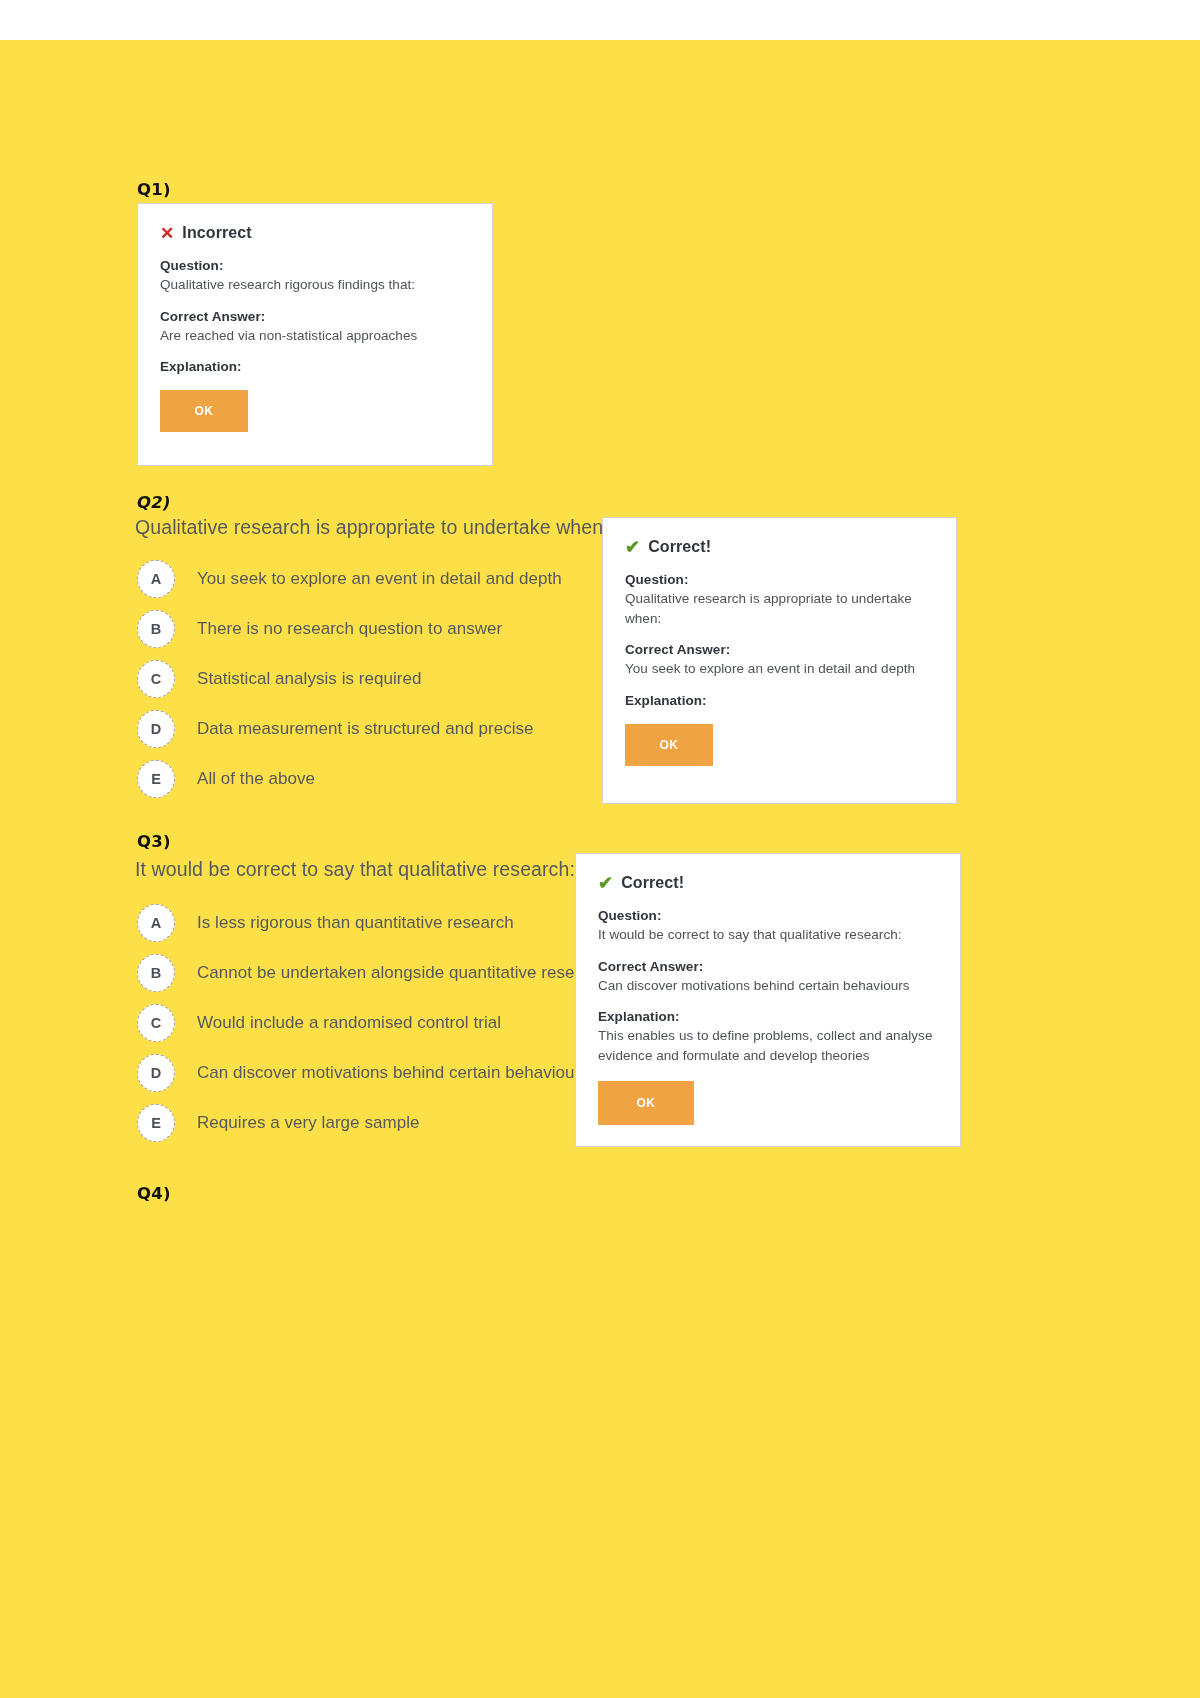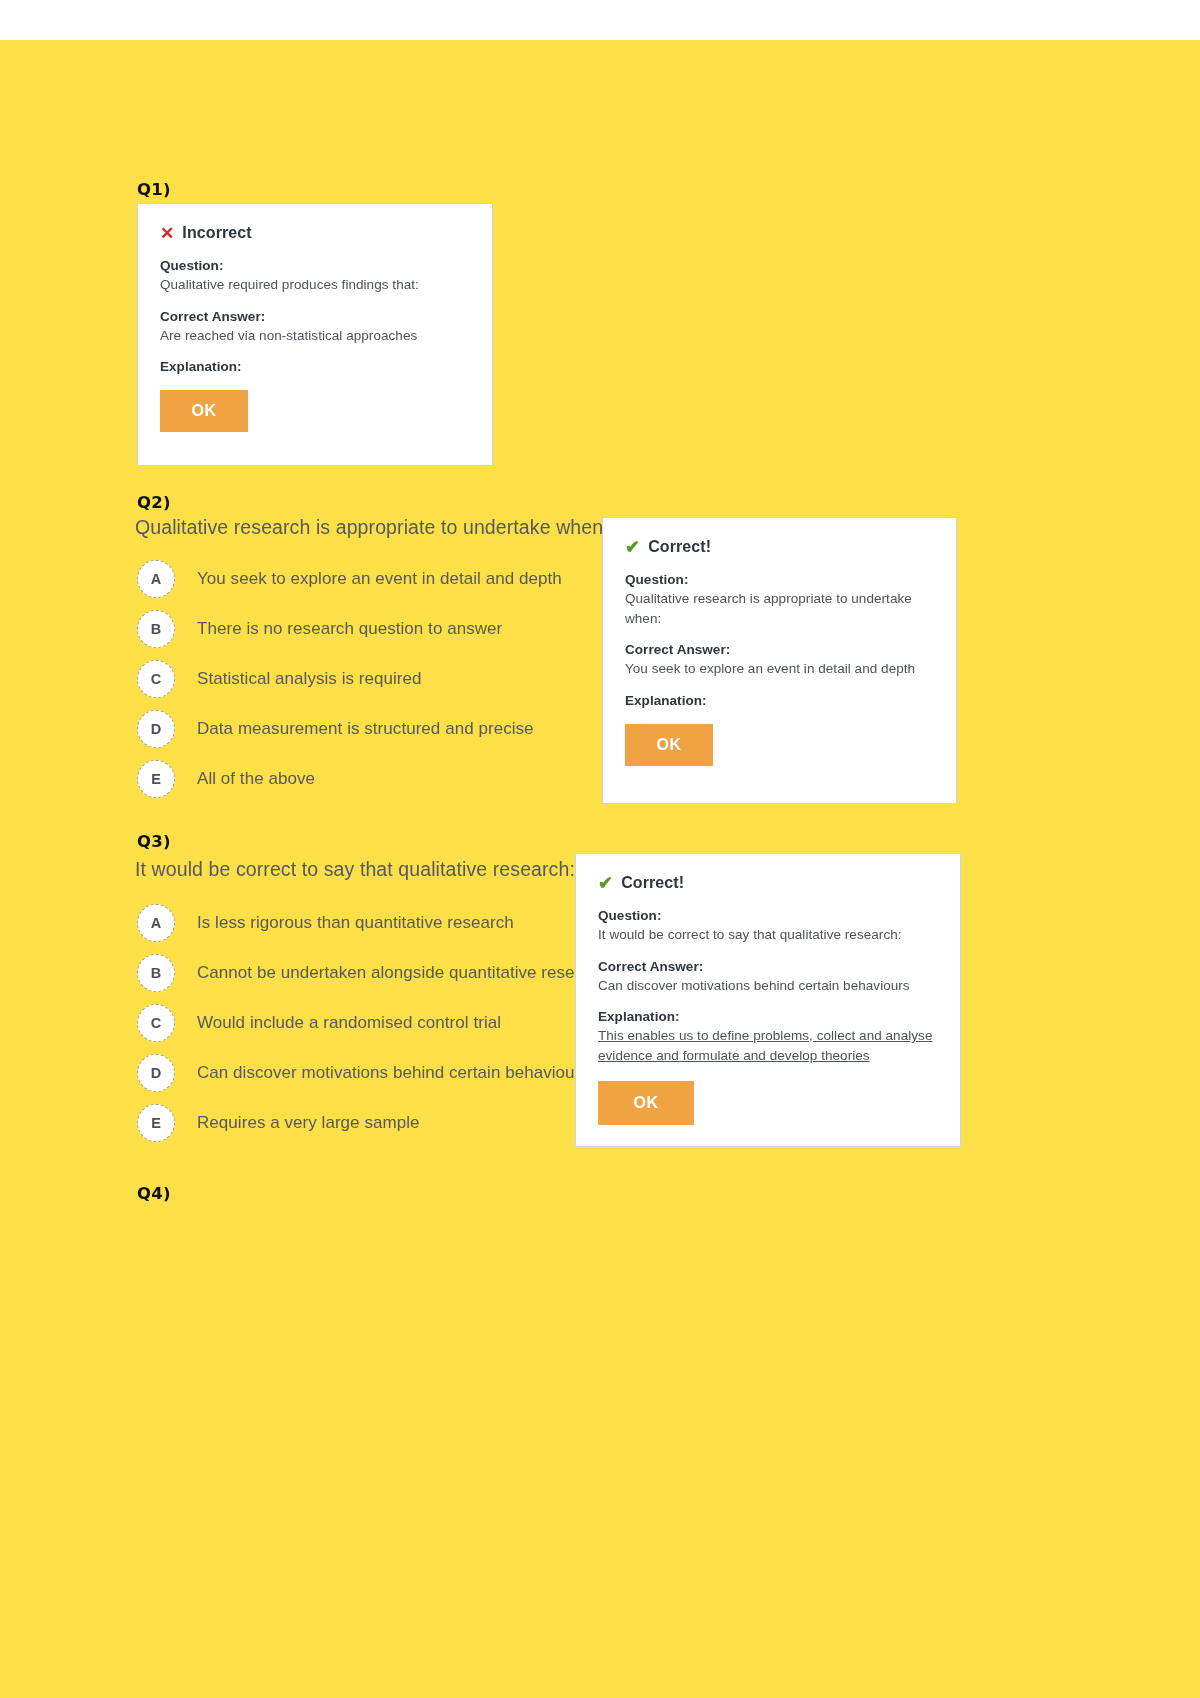--- a/index.html
+++ b/index.html
@@ -111,21 +111,21 @@
     color: #4e5257;
     line-height: 1.45;
     letter-spacing: 0.05px;
   }
   .ok-button {
     background: #efa343;
     color: #ffffff;
     border: none;
     font-family: "Liberation Sans", sans-serif;
     font-weight: bold;
-    font-size: 16px;
+    font-size: 12px;
     letter-spacing: 0.6px;
     width: 88px;
     height: 42px;
     cursor: pointer;
     display: block;
   }
   .ok-button.wide { width: 96px; height: 44px; }
 
   
   .card-clip { overflow: hidden; }
@@ -139,37 +139,37 @@
 
   <div class="card card-clip" style="left:137px; top:163px; width:356px; height:263px;">
     <div class="card-inner">
       <div class="card-title">
         <span class="mark wrong">✕</span>
         <span>Incorrect</span>
       </div>
 
       <div class="field">
         <div class="field-label">Question:</div>
-        <div class="field-value">Qualitative required produces findings that:</div>
+        <div class="field-value">Qualitative research rigorous findings that:</div>
       </div>
 
       <div class="field">
         <div class="field-label">Correct Answer:</div>
         <div class="field-value">Are reached via non-statistical approaches</div>
       </div>
 
       <div class="field">
         <div class="field-label">Explanation:</div>
       </div>
 
       <button class="ok-button">OK</button>
     </div>
   </div>
 
-  <div class="q-label" style="left:137px; top:453px;">Q2)</div>
+  <div class="q-label" style="left:137px; top:453px;font-style:italic;">Q2)</div>
 
   <div class="stem" style="left:135px; top:476px;">Qualitative research is appropriate to undertake when:</div>
 
   <div class="options" style="left:137px; top:514px;">
     <div class="option-row">
       <div class="option-bubble">A</div>
       <div class="option-text">You seek to explore an event in detail and depth</div>
     </div>
     <div class="option-row">
       <div class="option-bubble">B</div>
@@ -253,21 +253,21 @@
         <div class="field-value">It would be correct to say that qualitative research:</div>
       </div>
 
       <div class="field">
         <div class="field-label">Correct Answer:</div>
         <div class="field-value">Can discover motivations behind certain behaviours</div>
       </div>
 
       <div class="field">
         <div class="field-label">Explanation:</div>
-        <div class="field-value" style="max-width:352px;text-decoration:underline;">This enables us to define problems, collect and analyse evidence and formulate and develop theories</div>
+        <div class="field-value" style="max-width:352px;">This enables us to define problems, collect and analyse evidence and formulate and develop theories</div>
       </div>
 
       <button class="ok-button wide">OK</button>
     </div>
   </div>
 
   <div class="q-label" style="left:137px; top:1144px;">Q4)</div>
 
 </div>
 

